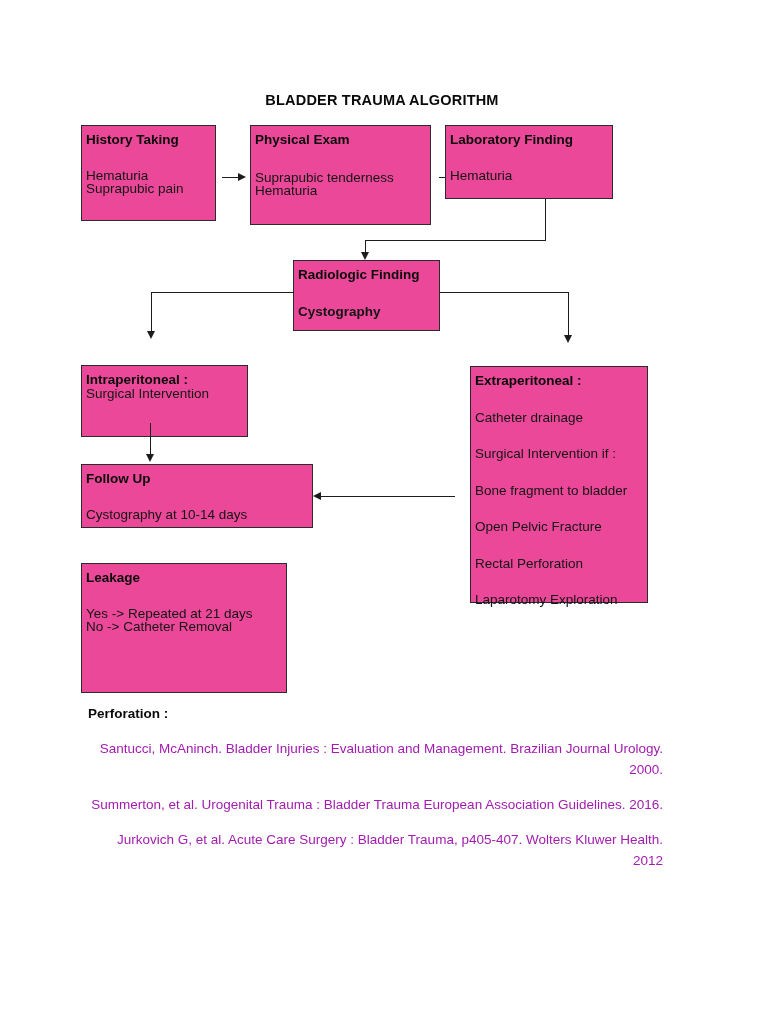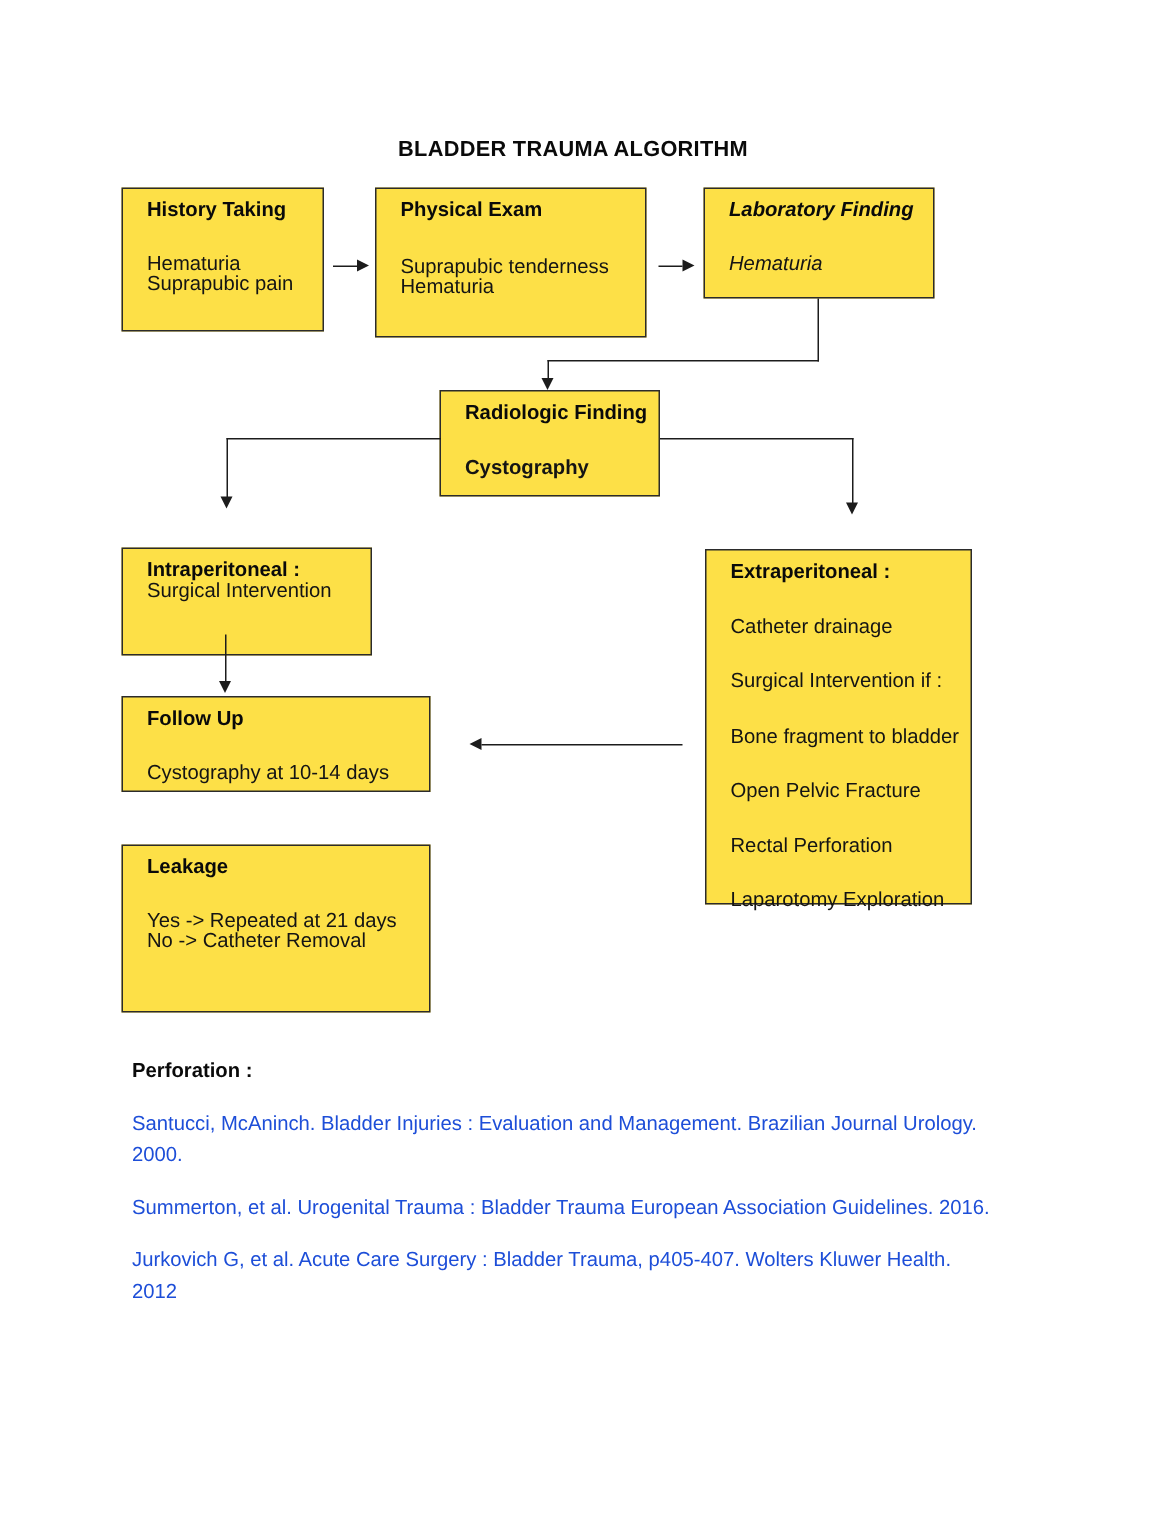--- a/index.html
+++ b/index.html
@@ -29,48 +29,48 @@
     font-size: 14.5px;
     font-weight: bold;
     letter-spacing: 0.2px;
     color: #0a0a0a;
   }
   
   .box {
     position: absolute;
     box-sizing: border-box;
     border: 1.5px solid #2b2b2b;
-    background: #fde047;
-    padding: 7px 10px 8px 16px;
+    background: #ec4899;
+    padding: 7px 10px 8px 4px;
   }
   .box .hdr {
     font-size: 13.5px;
     font-weight: bold;
     line-height: 1.0;
     color: #0a0a0a;
     white-space: nowrap;
   }
   .box .ln {
     font-size: 13.5px;
     font-weight: normal;
     line-height: 1.0;
     color: #141414;
     white-space: nowrap;
   }
   .box .hdr, .box .ln { margin: 0 0 0 0; }
 
   
   #box-history        { left: 81px;  top: 125px; width: 135px; height: 96px; }
   #box-physical       { left: 250px; top: 125px; width: 181px; height: 100px; }
-  #box-laboratory     { left: 469px; top: 125px; width: 154px; height: 74px; font-style: italic; }
+  #box-laboratory     { left: 445px; top: 125px; width: 168px; height: 74px; }
   #box-radiologic     { left: 293px; top: 260px; width: 147px; height: 71px; }
   #box-intraperitoneal{ left: 81px;  top: 365px; width: 167px; height: 72px; }
   #box-extraperitoneal{ left: 470px; top: 366px; width: 178px; height: 237px; }
-  #box-followup       { left: 81px;  top: 464px; width: 206px; height: 64px; }
-  #box-leakage        { left: 81px;  top: 563px; width: 206px; height: 112px; }
+  #box-followup       { left: 81px;  top: 464px; width: 232px; height: 64px; }
+  #box-leakage        { left: 81px;  top: 563px; width: 206px; height: 130px; }
 
   
   #box-history .ln:nth-of-type(1)  { margin-top: 22px; }
   #box-history .ln:nth-of-type(2)  { margin-top: 22px; }
   #box-physical .ln:nth-of-type(1) { margin-top: 24px; }
   #box-physical .ln:nth-of-type(2) { margin-top: 24px; }
   #box-laboratory .ln              { margin-top: 22px; }
   #box-radiologic .ln              { margin-top: 23px; font-weight: bold; }
   #box-intraperitoneal .ln         { }
   #box-followup .ln                { margin-top: 22px; }
@@ -120,22 +120,23 @@
   }
   .refs .ref-head {
     font-size: 13.5px;
     font-weight: bold;
     color: #0a0a0a;
     margin-bottom: 18px;
   }
   .refs .ref-item {
     font-size: 13.5px;
     line-height: 1.55;
-    color: #1d4ed8;
+    color: #a21caf;
     margin-bottom: 14px;
+    text-align: right;
   }
   .refs .ref-item:last-child { margin-bottom: 16px; }
 </style>
 </head>
 <body>
 
 <div id="canvas">
 
   <div class="title">BLADDER TRAUMA ALGORITHM</div>
 

